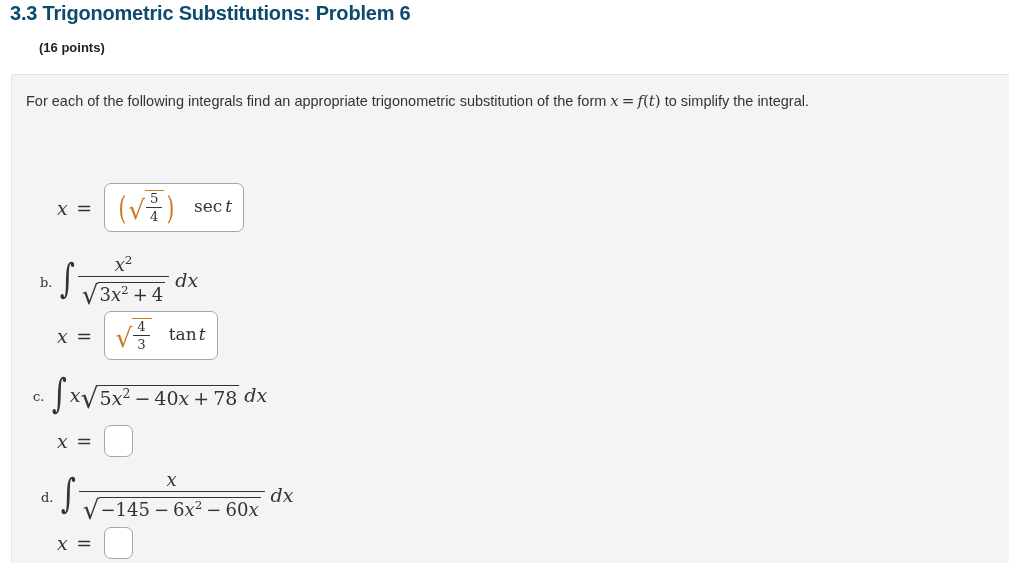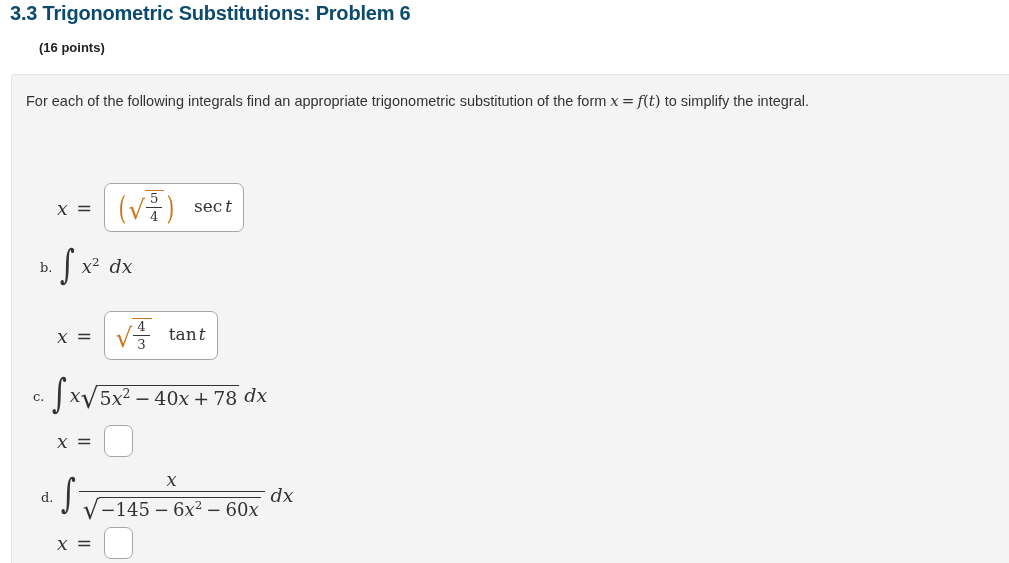--- a/index.html
+++ b/index.html
@@ -216,20 +216,21 @@
       <span class="ansbox filled">
         <span class="paren-big mq-orange">(</span><span class="sqrt mq-orange"><span class="radsign" style="font-size:1.55em;position:relative;top:2px;">√</span><span class="radicand"><span class="frac small mq-dark"><span class="num">5</span><span class="den">4</span></span></span></span><span class="paren-big mq-orange">)</span><span class="opname">sec</span><span class="mi math" style="font-size:1em;padding-left:3px;">t</span>
       </span>
     </div>
 
     <div class="item" style="left:28px; top:180px;">
       <span class="item-label">b.</span>
       <span class="expr math">
         <span class="intsign">∫</span><span class="frac" style="font-size:0.95em;">
             <span class="num"><span class="mi">x</span><sup class="exp mn">2</sup></span>
+            <span class="den"><span class="sqrt"><span class="radsign" style="font-size:1.45em;position:relative;top:2px;">√</span><span class="radicand"><span class="mn">3</span><span class="mi">x</span><sup class="exp mn">2</sup><span class="mop" style="padding:0 4px;">+</span><span class="mn">4</span></span></span></span>
         </span><span class="mi" style="padding-left:6px;">dx</span>
       </span>
     </div>
 
     <div class="answer-row" style="left:45px; top:236px;">
       <span class="ansvar">x</span>
       <span class="anseq">=</span>
       <span class="ansbox filled">
         <span class="sqrt mq-orange"><span class="radsign" style="font-size:1.55em;position:relative;top:2px;">√</span><span class="radicand"><span class="frac small mq-dark"><span class="num">4</span><span class="den">3</span></span></span></span><span class="opname" style="margin-left:17px;">tan</span><span class="mi math" style="font-size:1em;padding-left:2px;">t</span>
       </span>

